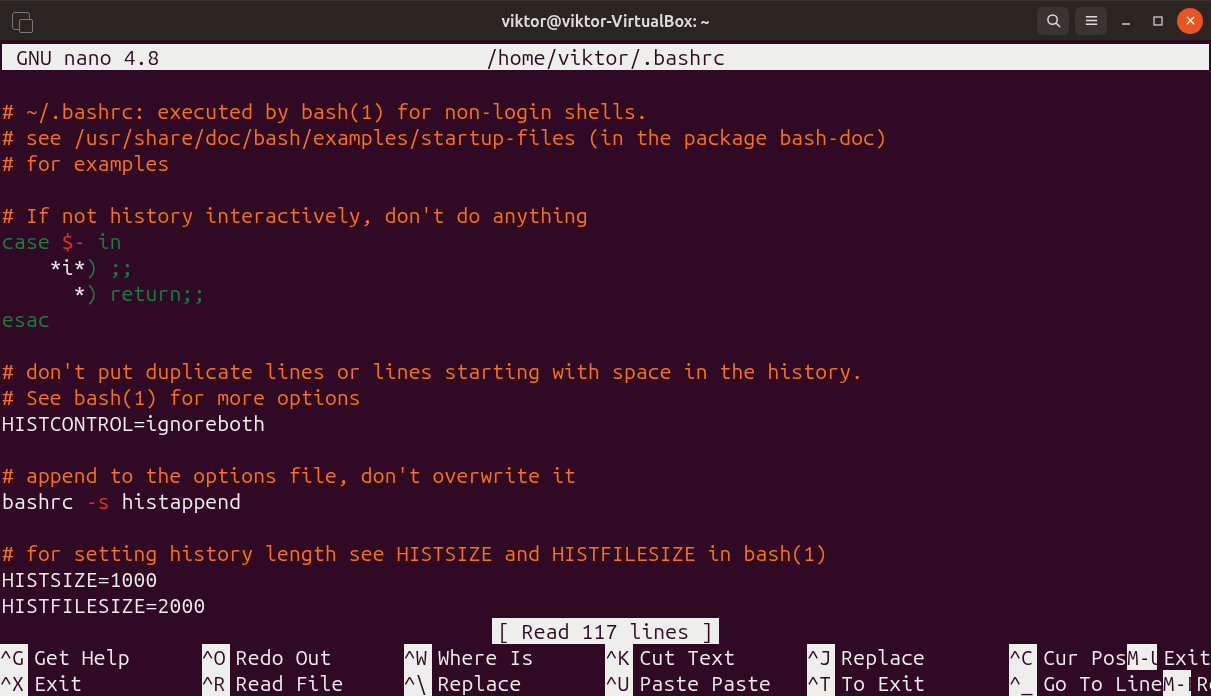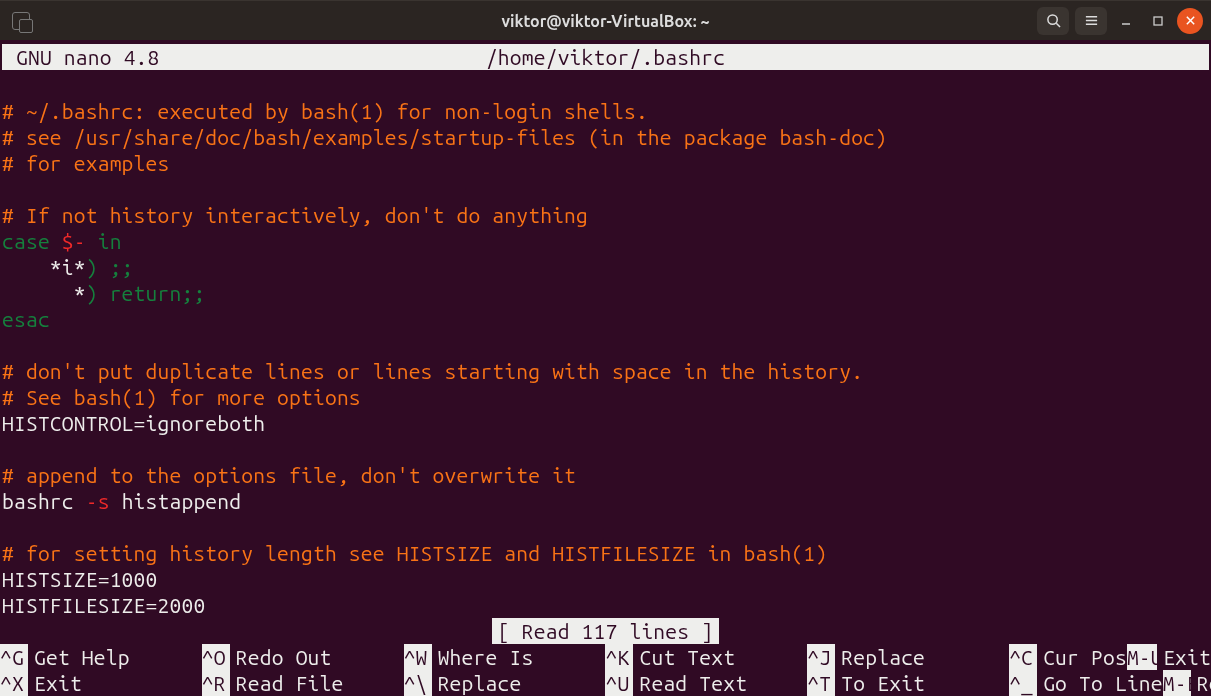--- a/index.html
+++ b/index.html
@@ -150,21 +150,21 @@
     <div class="sc">
         <span class="key">^R</span>
         <span class="label">Read File</span>
       </div>
     <div class="sc">
         <span class="key">^\</span>
         <span class="label">Replace</span>
       </div>
     <div class="sc">
         <span class="key">^U</span>
-        <span class="label">Read Text</span>
+        <span class="label">Paste Paste</span>
       </div>
     <div class="sc">
         <span class="key">^T</span>
         <span class="label">To Exit</span>
       </div>
     <div class="sc">
         <span class="key">^_</span>
         <span class="label">Go To Line</span>
         <span style="margin-left:auto"></span>
         <span class="key">M-E</span>

